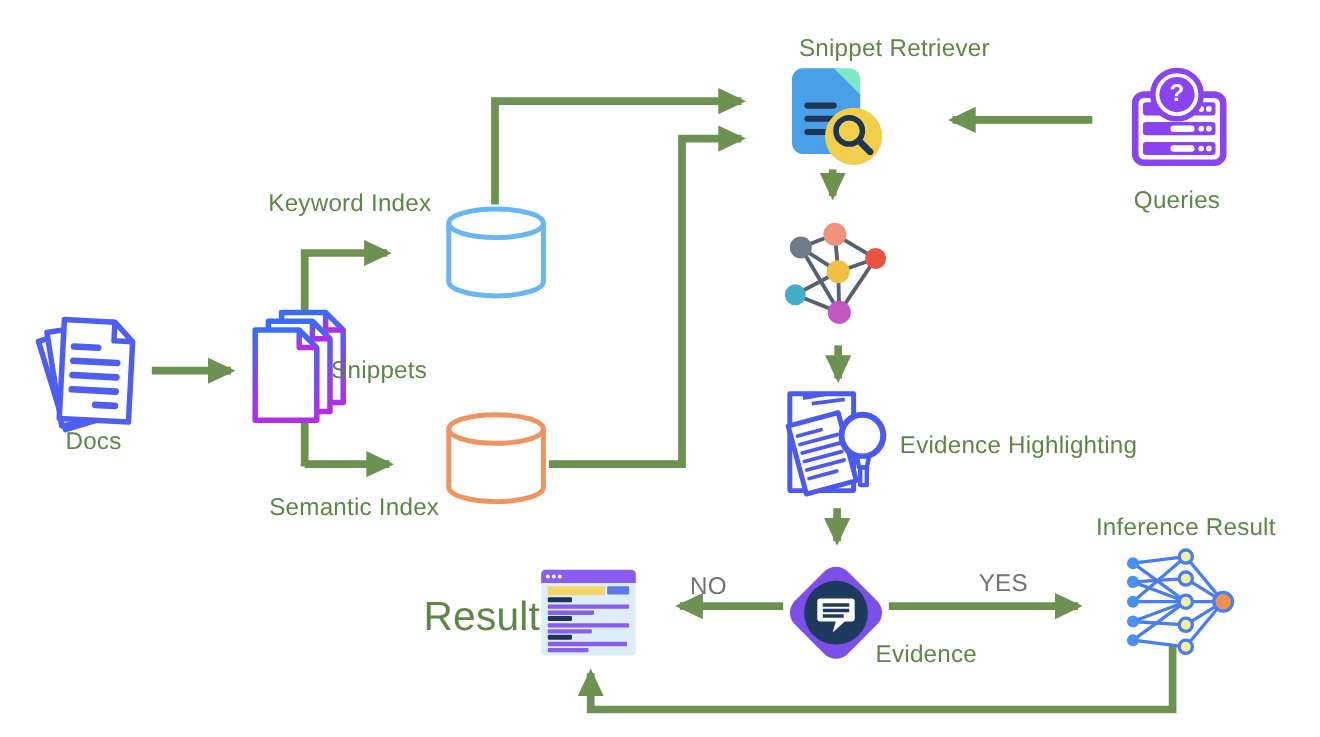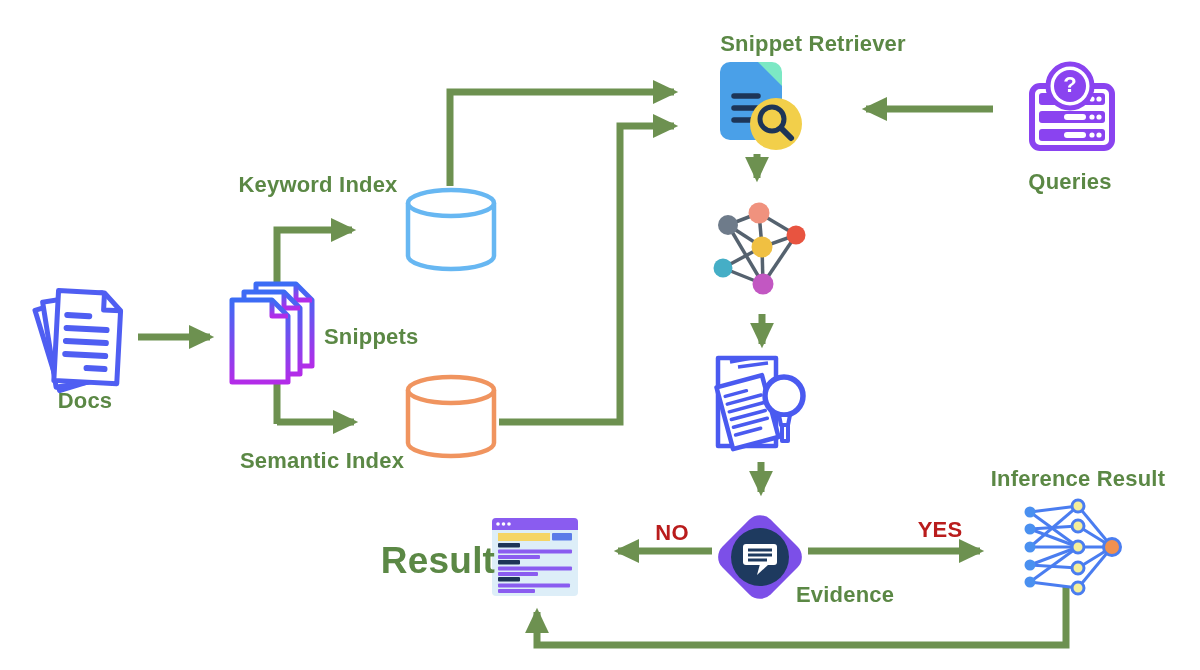--- a/index.html
+++ b/index.html
@@ -1,22 +1,22 @@
 <!DOCTYPE html>
 <html><head>
 <meta charset="utf-8">
 <style>
   html,body{margin:0;padding:0;background:#ffffff;}
   #canvas{position:relative;width:1200px;height:670px;background:#ffffff;overflow:hidden;
           font-family:"Liberation Sans",sans-serif;}
   .abs{position:absolute;}
-  .label{position:absolute;font-weight:bold;font-size:22px;color:#5b8845;white-space:nowrap;
+  .label{position:absolute;font-weight:normal;font-size:22px;color:#5b8845;white-space:nowrap;
          letter-spacing:.2px;}
   .label.center{transform:translateX(-50%);}
-  .label.navy{color:#b91c1c;margin-left:28px;}
+  .label.navy{color:#737373;}
   .label.big{font-size:37px;}
 </style>
 </head>
 <body>
 
 <div id="canvas">
 
   <svg class="abs" style="left:0;top:0" width="1200" height="670" viewBox="0 0 1200 670">
     <defs>
       <marker id="ah" markerWidth="4.6" markerHeight="4" refX="3.0" refY="1.7" orient="auto" markerUnits="strokeWidth">
@@ -250,24 +250,25 @@
       <circle cx="64" cy="12" r="6"></circle>
         <circle cx="64" cy="32" r="6"></circle>
         <circle cx="64" cy="53" r="6"></circle>
       <circle cx="64" cy="74" r="6"></circle>
         <circle cx="64" cy="94" r="6"></circle>
     </g>
     <circle cx="98" cy="53" r="8.5" fill="#f09050" stroke="#4a7df0" stroke-width="3"></circle>
   </svg>
 
   <div class="label center" style="left:85px;top:388px">Docs</div>
-  <div class="label" style="left:324px;top:324px">Snippets</div>
+  <div class="label" style="left:301px;top:324px">Snippets</div>
   <div class="label center" style="left:318px;top:172px">Keyword Index</div>
   <div class="label center" style="left:322px;top:448px">Semantic Index</div>
   <div class="label center" style="left:813px;top:31px">Snippet Retriever</div>
   <div class="label center" style="left:1070px;top:169px">Queries</div>
+  <div class="label" style="left:818px;top:392px">Evidence Highlighting</div>
   <div class="label" style="left:796px;top:582px">Evidence</div>
   <div class="label center" style="left:1078px;top:466px">Inference Result</div>
   <div class="label center big" style="left:438px;top:540px">Result</div>
   <div class="label center navy" style="left:912px;top:517px">YES</div>
   <div class="label center navy" style="left:644px;top:520px">NO</div>
 
 </div>
 
 </body></html>

